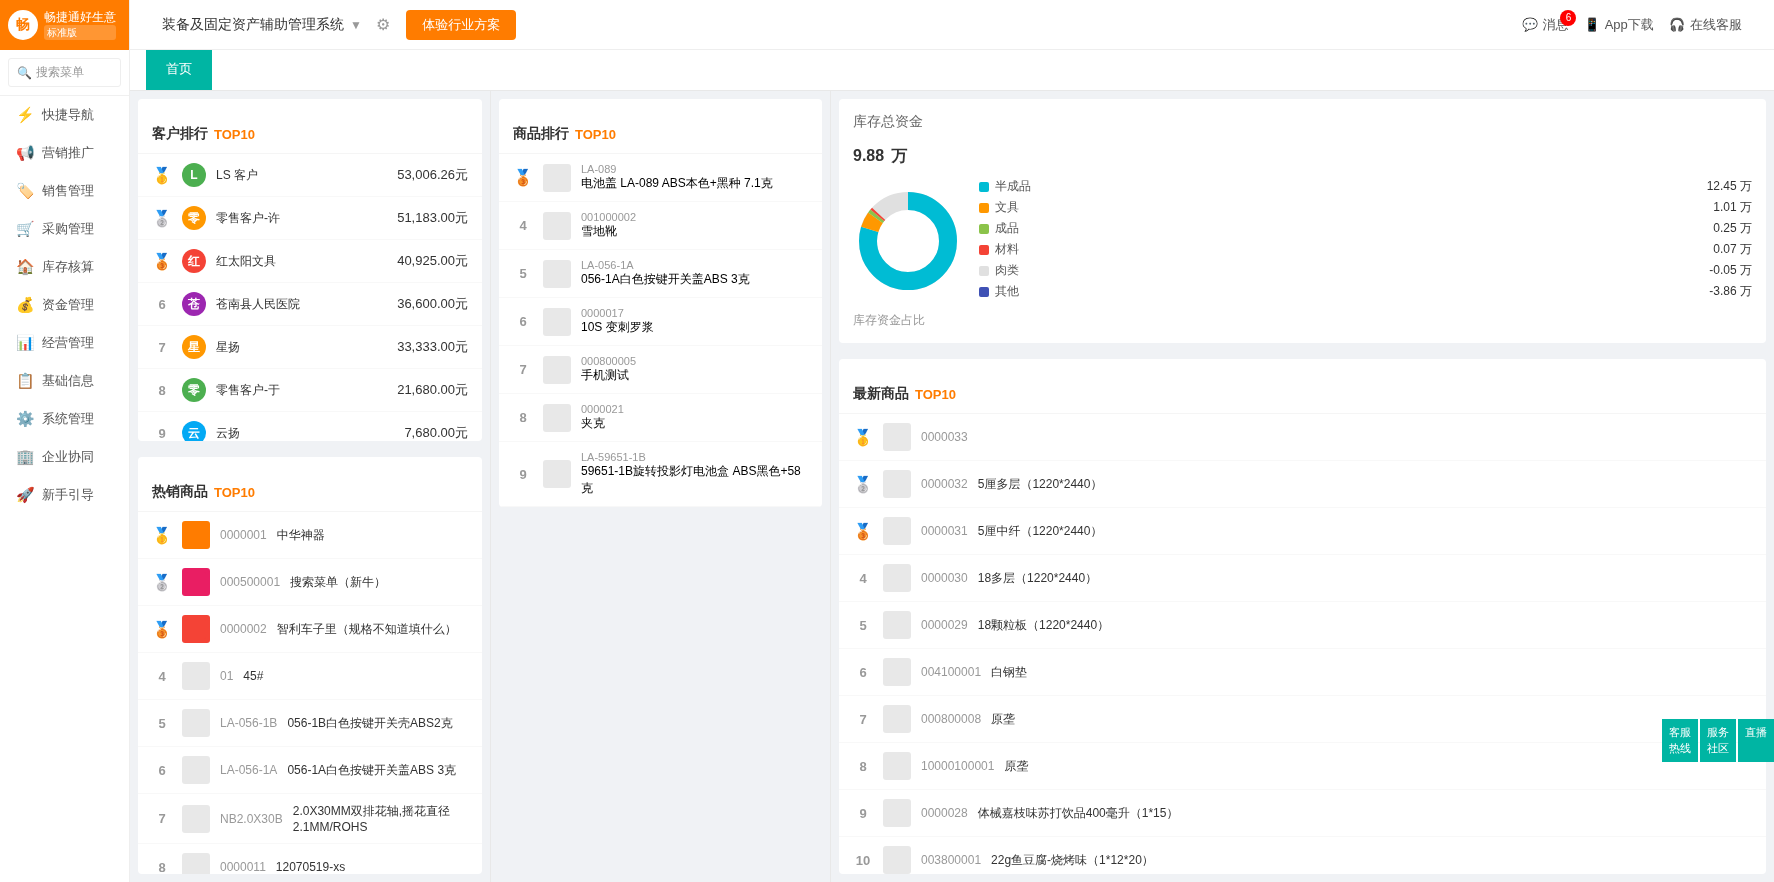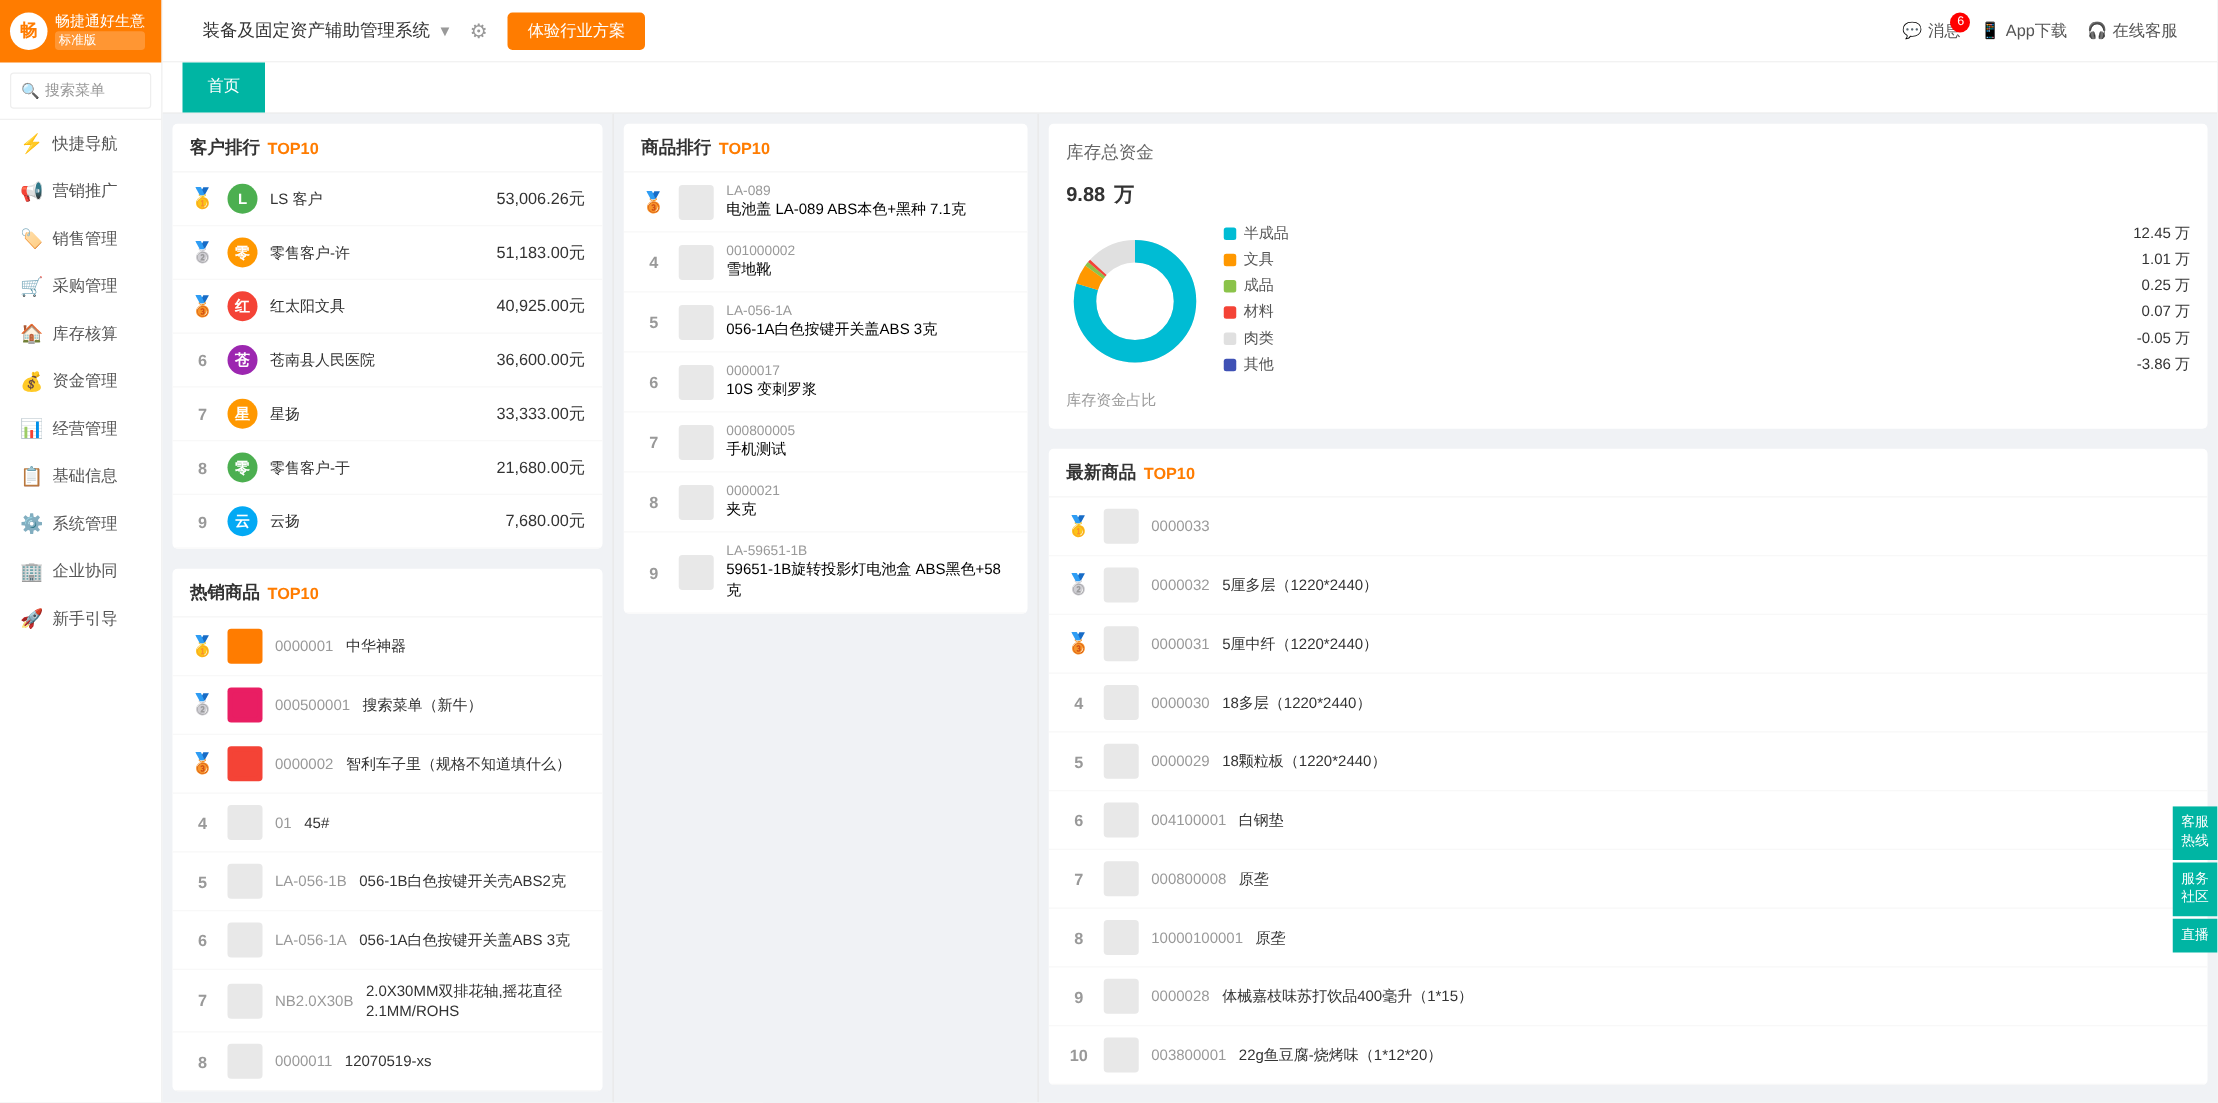--- a/index.html
+++ b/index.html
@@ -162,20 +162,21 @@
       justify-content: space-between;
       border-bottom: 1px solid #f5f5f5;
     }
     .card-title {
       font-size: 14px;
       font-weight: bold;
       color: #333;
       display: flex;
       align-items: center;
       gap: 6px;
+      margin-top: 16px;
     }
     .top10-label {
       color: #ff7c00;
       font-size: 13px;
       font-weight: bold;
     }
 
     
     .rank-list { padding: 0; }
     .rank-item {
@@ -256,21 +257,21 @@
     
     ::-webkit-scrollbar { width: 4px; height: 4px; }
     ::-webkit-scrollbar-thumb { background: #ddd; border-radius: 2px; }
 
     
     .float-support {
       position: fixed;
       right: 0;
       bottom: 120px;
       display: flex;
-      flex-direction: column;
+      flex-direction: row;
       gap: 2px;
     }
     .float-btn {
       background: #00b5a3;
       color: #fff;
       padding: 6px 6px;
       font-size: 11px;
       text-align: center;
       cursor: pointer;
       width: 36px;

